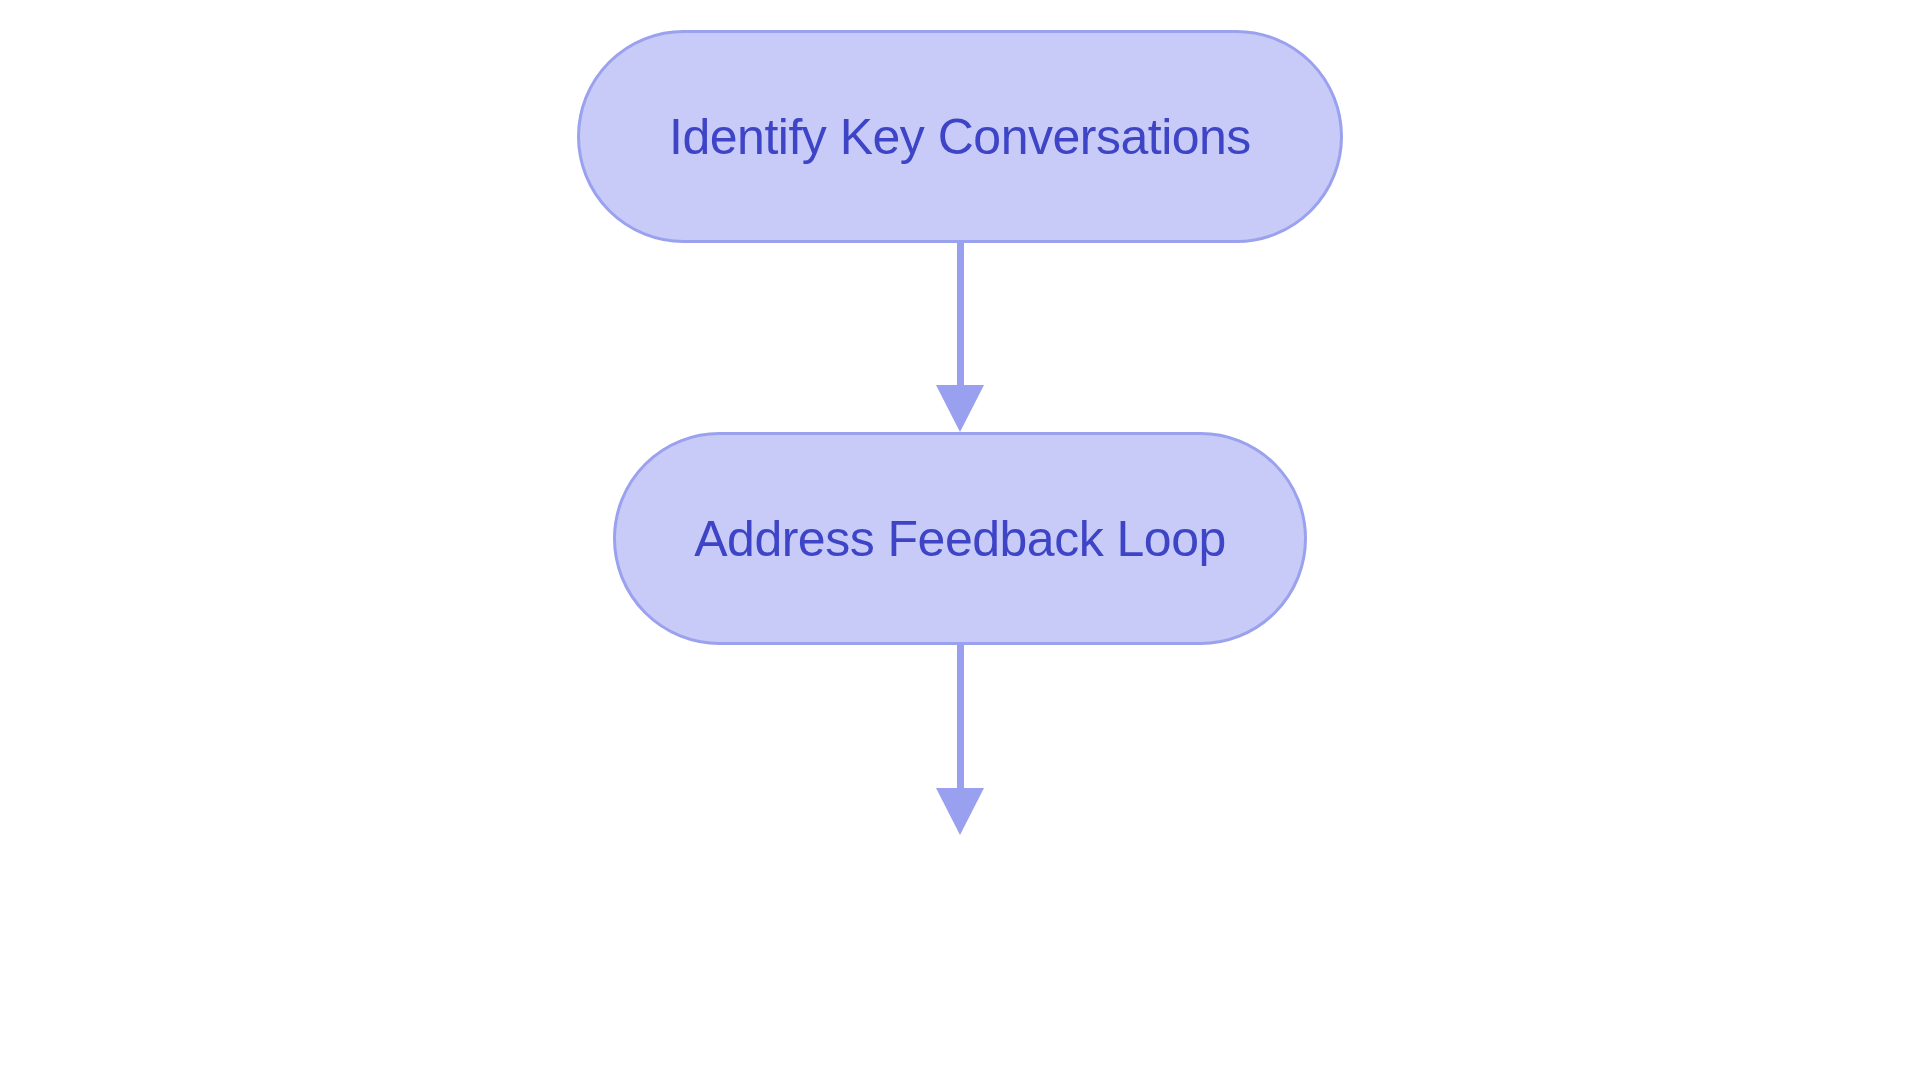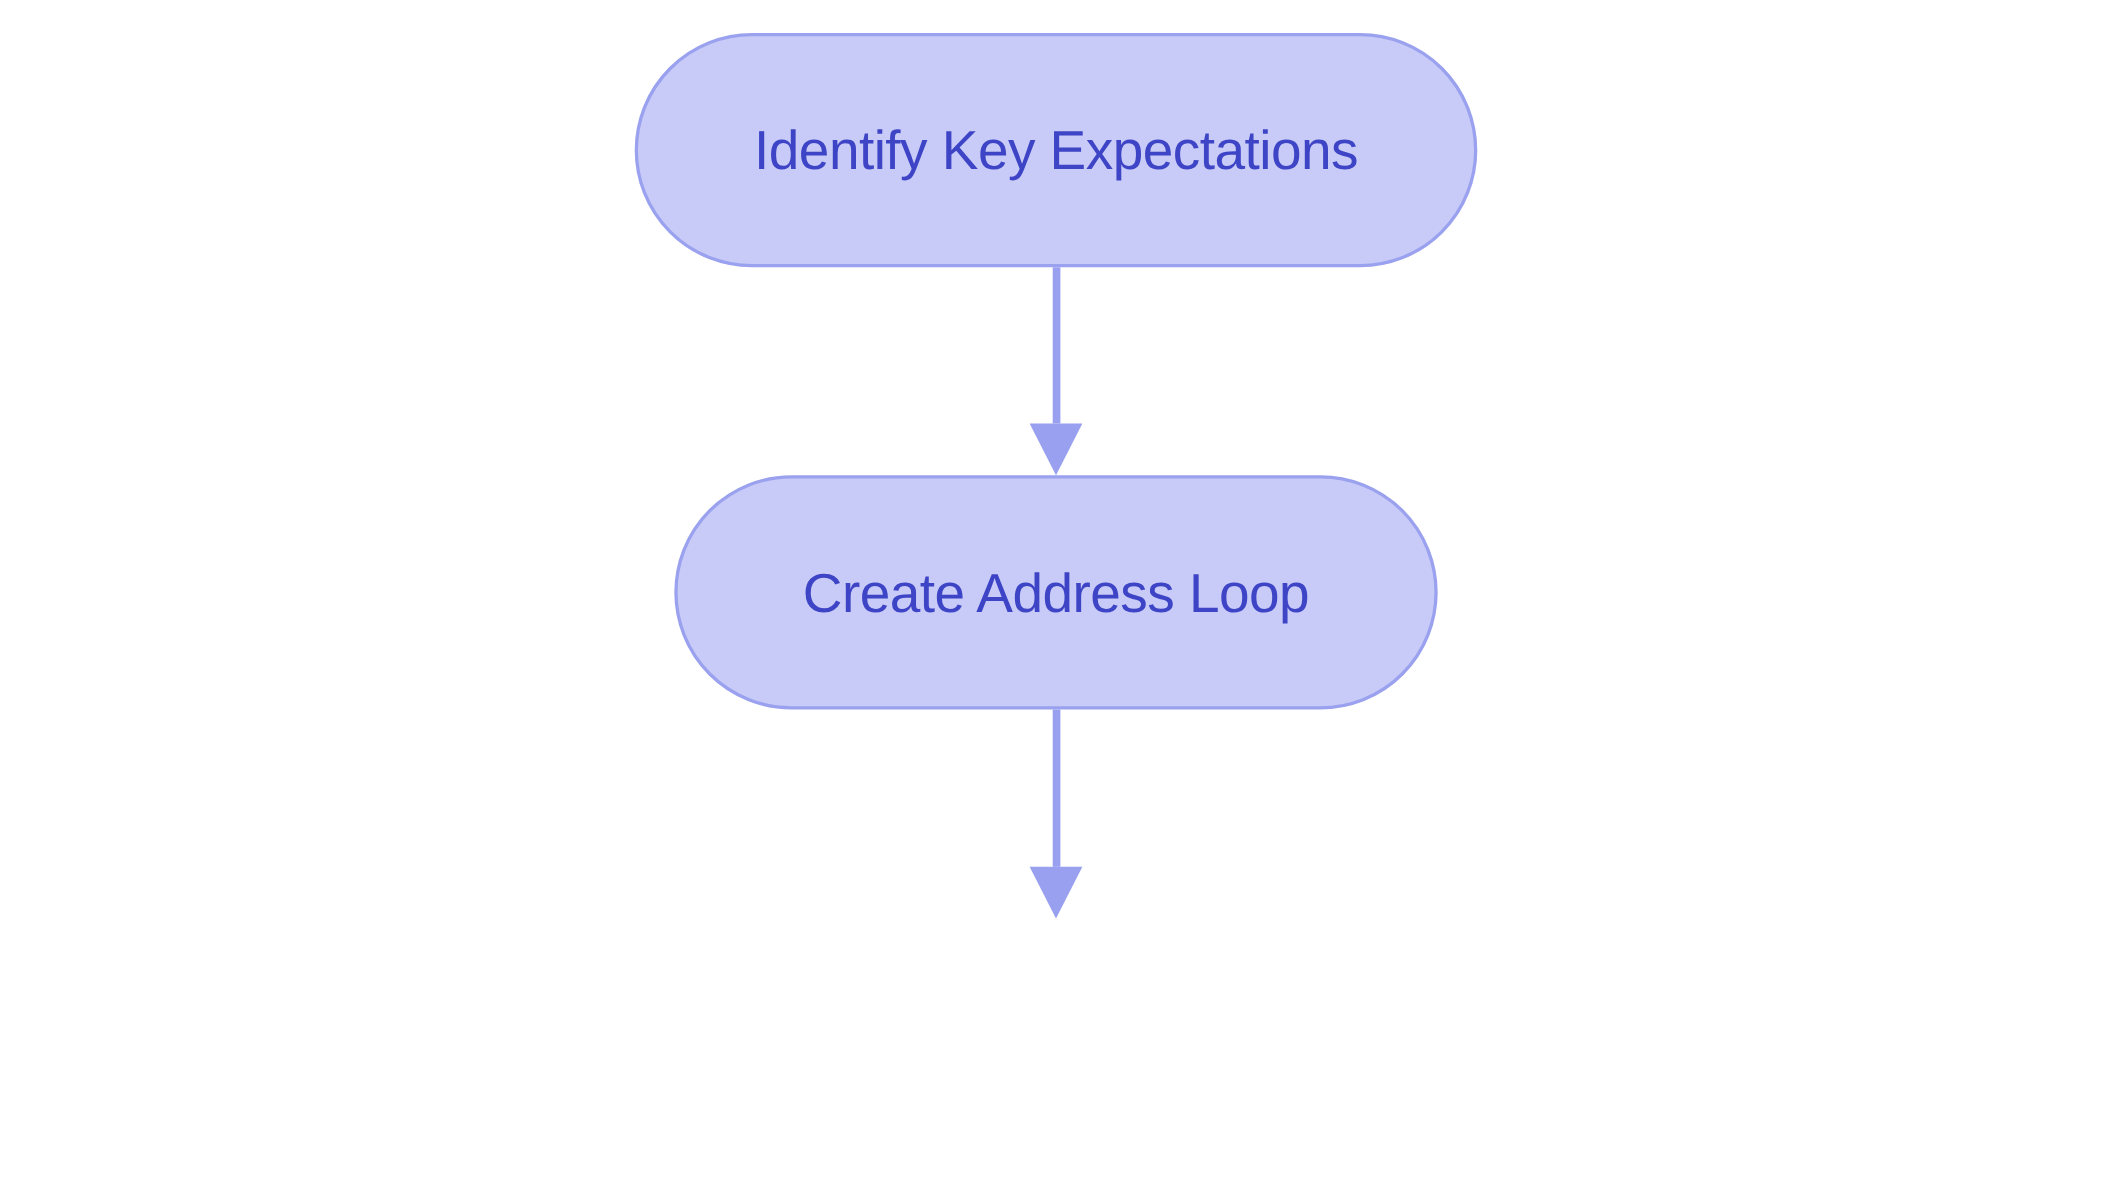--- a/index.html
+++ b/index.html
@@ -61,30 +61,30 @@
     border-right: 24px solid transparent;
     border-top: 47px solid var(--edge_color, #98a0ef);
   }
 </style>
 </head>
 <body>
 
 <div class="canvas">
 
   <div class="node node-0">
-    <span class="node-label">Identify Key Expectations</span>
+    <span class="node-label">Identify Key Conversations</span>
   </div>
 
   <div class="edge edge-0">
     <div class="edge-stem"></div>
     <div class="edge-head"></div>
   </div>
 
   <div class="node node-1">
-    <span class="node-label">Create Address Loop</span>
+    <span class="node-label">Address Feedback Loop</span>
   </div>
 
   <div class="edge edge-1">
     <div class="edge-stem"></div>
     <div class="edge-head"></div>
   </div>
 
 
 </div>
 

